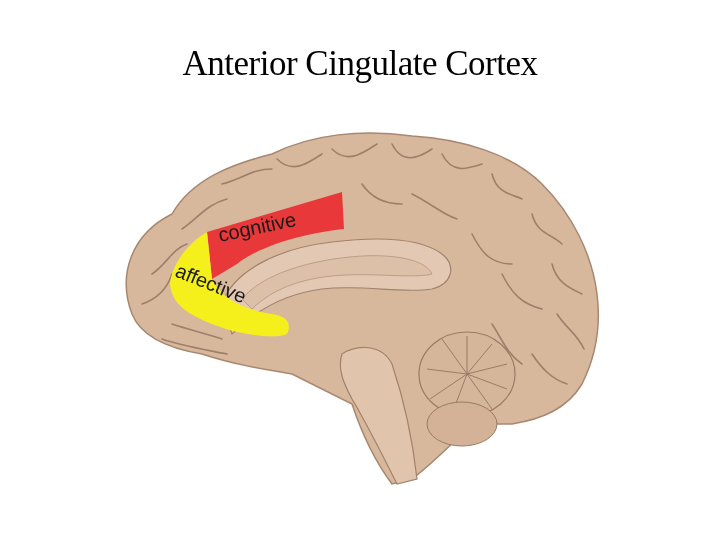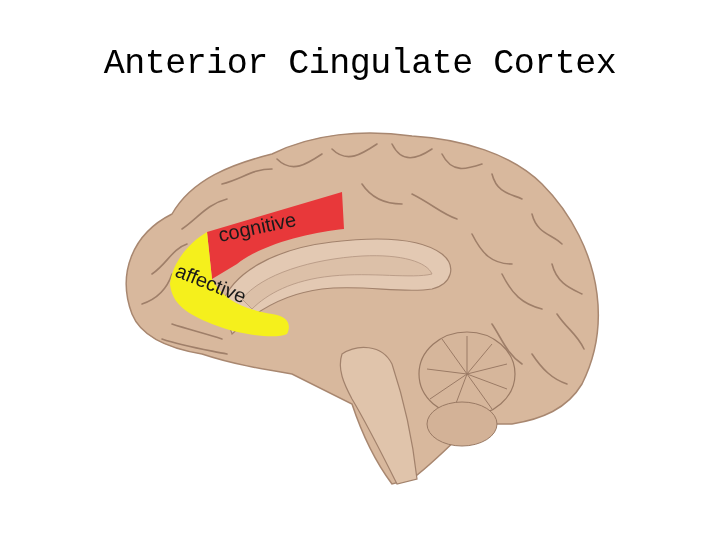--- a/index.html
+++ b/index.html
@@ -1,19 +1,19 @@
 <!DOCTYPE html>
 <html><head>
 <meta charset="utf-8">
 <style>
   html, body { margin:0; padding:0; background:#ffffff; }
   body { width:720px; height:540px; position:relative; overflow:hidden; font-family:"Liberation Sans", sans-serif; }
   .title {
     position:absolute; left:0; top:44px; width:720px; text-align:center;
-    font-family:Liberation Mono, monospace; font-size:35px; color:#000; letter-spacing:-0.5px;
+    font-family:Liberation Serif, serif; font-size:35px; color:#000; letter-spacing:-0.5px;
   }
   .figure { position:absolute; left:112px; top:124px; width:496px; height:362px; }
   .figure svg { width:100%; height:100%; display:block; }
   .lbl { font-family:"Liberation Sans", sans-serif; fill:#1a1a1a; }
 </style>
 </head>
 <body>
 
 <div class="title">Anterior Cingulate Cortex</div>
 

